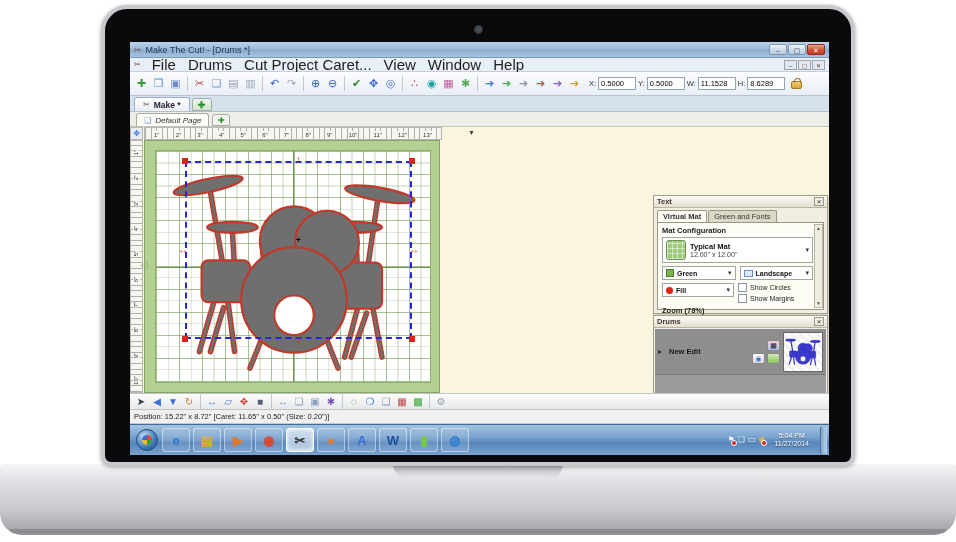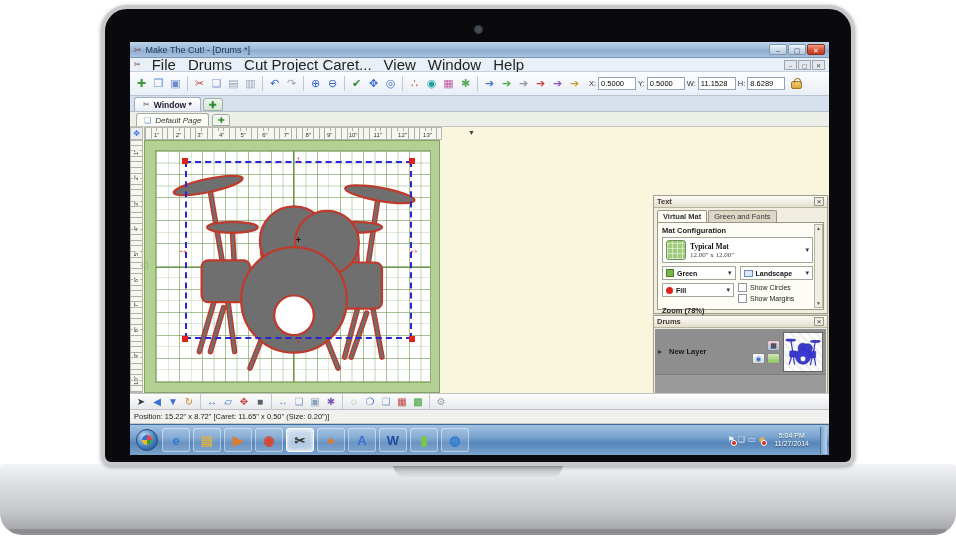--- a/index.html
+++ b/index.html
@@ -138,21 +138,21 @@
     border-radius:2px 2px 0 0; background:#ddd8c6; color:#333; }
   .panel-tabs span.active { background:#fdfdf6; font-weight:bold; }
   .panel-content { position:absolute; left:3px; right:3px; top:26px; bottom:3px; background:#fdfdf6;
     border:1px solid #9a9684; padding:2px 10px 2px 4px; }
   .group-title { font-size:7.5px; font-weight:bold; color:#222; margin:1px 0 2px 0; }
   .mat-dropdown { display:flex; align-items:center; gap:4px; border:1px solid #a0a89a; background:#fff;
     height:26px; padding:1px 3px; }
   .mat-swatch { width:20px; height:20px; background:#9ecb7c; border:1px solid #6f9450; border-radius:3px;
     background-image:repeating-linear-gradient(90deg, rgba(255,255,255,.5) 0 1px, transparent 1px 5px),
       repeating-linear-gradient(0deg, rgba(255,255,255,.5) 0 1px, transparent 1px 5px); }
-  .mat-dd-text { flex:1;font-family:Liberation Serif, serif; }
+  .mat-dd-text { flex:1; }
   .mat-dd-name { font-size:7.5px; font-weight:bold; color:#111; }
   .mat-dd-size { font-size:7px; color:#444; }
   .dd-arrow { font-size:7px; color:#333; }
   .dd-row { display:flex; gap:4px; margin-top:3px; }
   .mini-dd { flex:1; display:flex; align-items:center; gap:3px; border:1px solid #a0a89a; background:#fff;
     height:14px; padding:0 3px; }
   .mini-dd .dd-label { font-size:7px; color:#111; flex:1; font-weight:bold; }
   .swatch-green { width:8px; height:8px; background:#7ab648; border:1px solid #4c7c2a; }
   .dot-red { width:7px; height:7px; border-radius:50%; background:#e02318; }
   .orient-icon { width:9px; height:7px; border:1px solid #6a8cc8; background:#dce8f8; }
@@ -299,21 +299,21 @@
         <input value="11.1528" style="">
         <label>H:</label>
         <input value="8.6289" style="">
         <div class="lock-icon"></div>
       </div>
     </div>
 
     <div class="doc-tabs">
       <div class="doc-tab">
         <span class="t-icon">✂</span>
-        <span class="t-label">Window *</span>
+        <span class="t-label">Make *</span>
       </div>
       <div class="add-tab">✚</div>
     </div>
 
     <div class="page-tabs">
       <div class="page-tab">
         <span class="t-icon">❏</span>
         <span class="t-label">Default Page</span>
       </div>
       <div class="add-page">✚</div>
@@ -455,21 +455,21 @@
       </div>
 
       <div class="panel layers-panel">
         <div class="panel-header">
           <span class="p-title">Drums</span>
           <span class="p-close">✕</span>
         </div>
         <div class="layers-body">
           <div class="layer-row">
             <span class="layer-expand">▸</span>
-            <span class="layer-name">New Layer</span>
+            <span class="layer-name">New Edit</span>
             <div class="layer-btns">
               <div class="btn-row">
                 <span class="layer-mini-btn palette">▦</span>
               </div>
               <div class="btn-row">
                 <span class="layer-mini-btn" style="color:#3a6fd8">◉</span>
                 <span class="layer-mini-btn greenbar"></span>
               </div>
             </div>
             <div class="layer-thumb">

